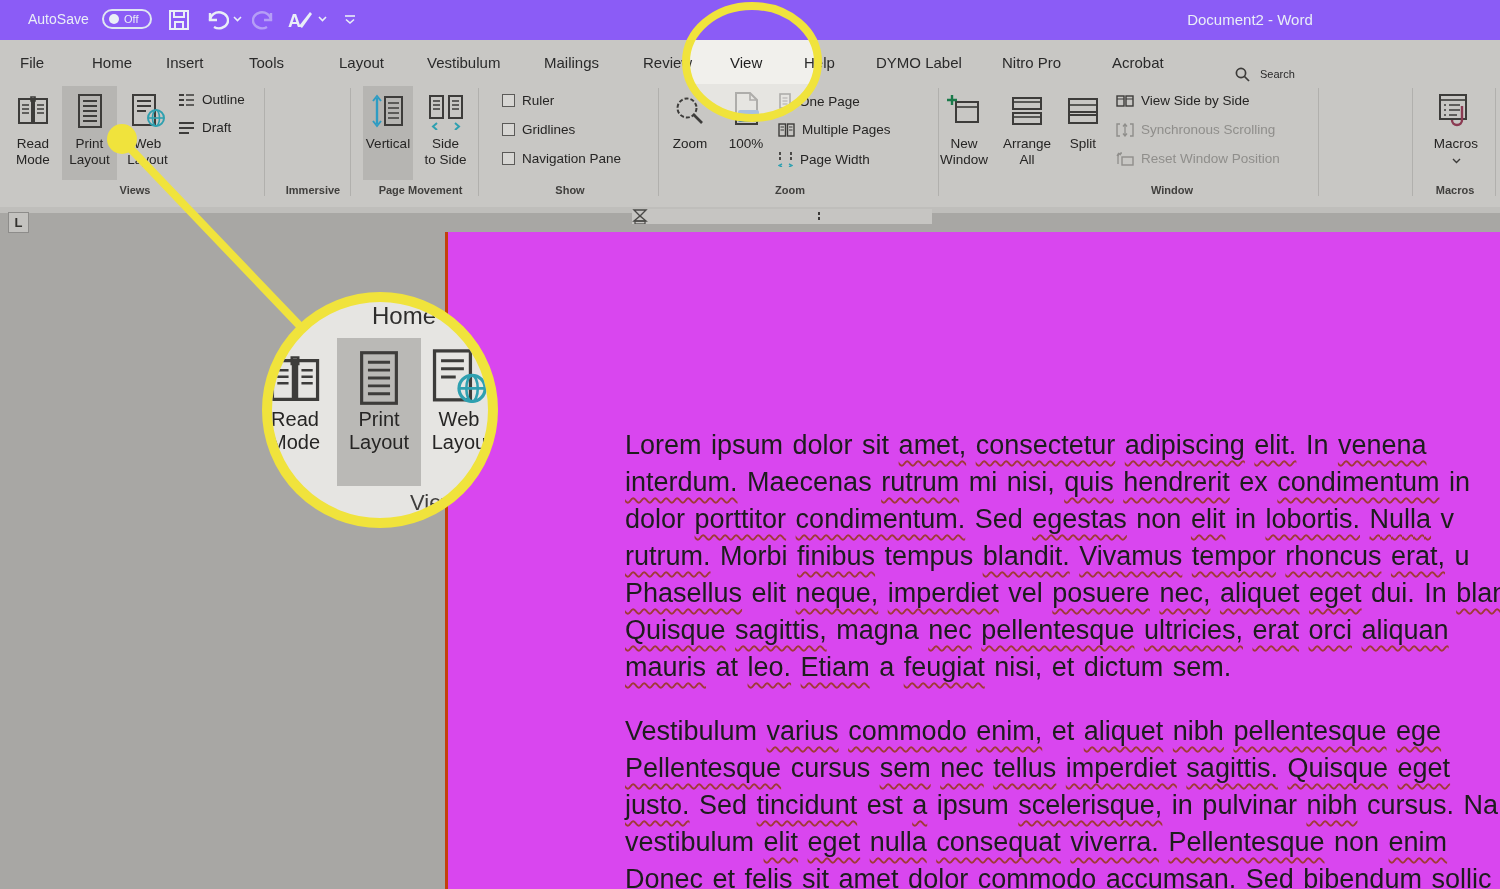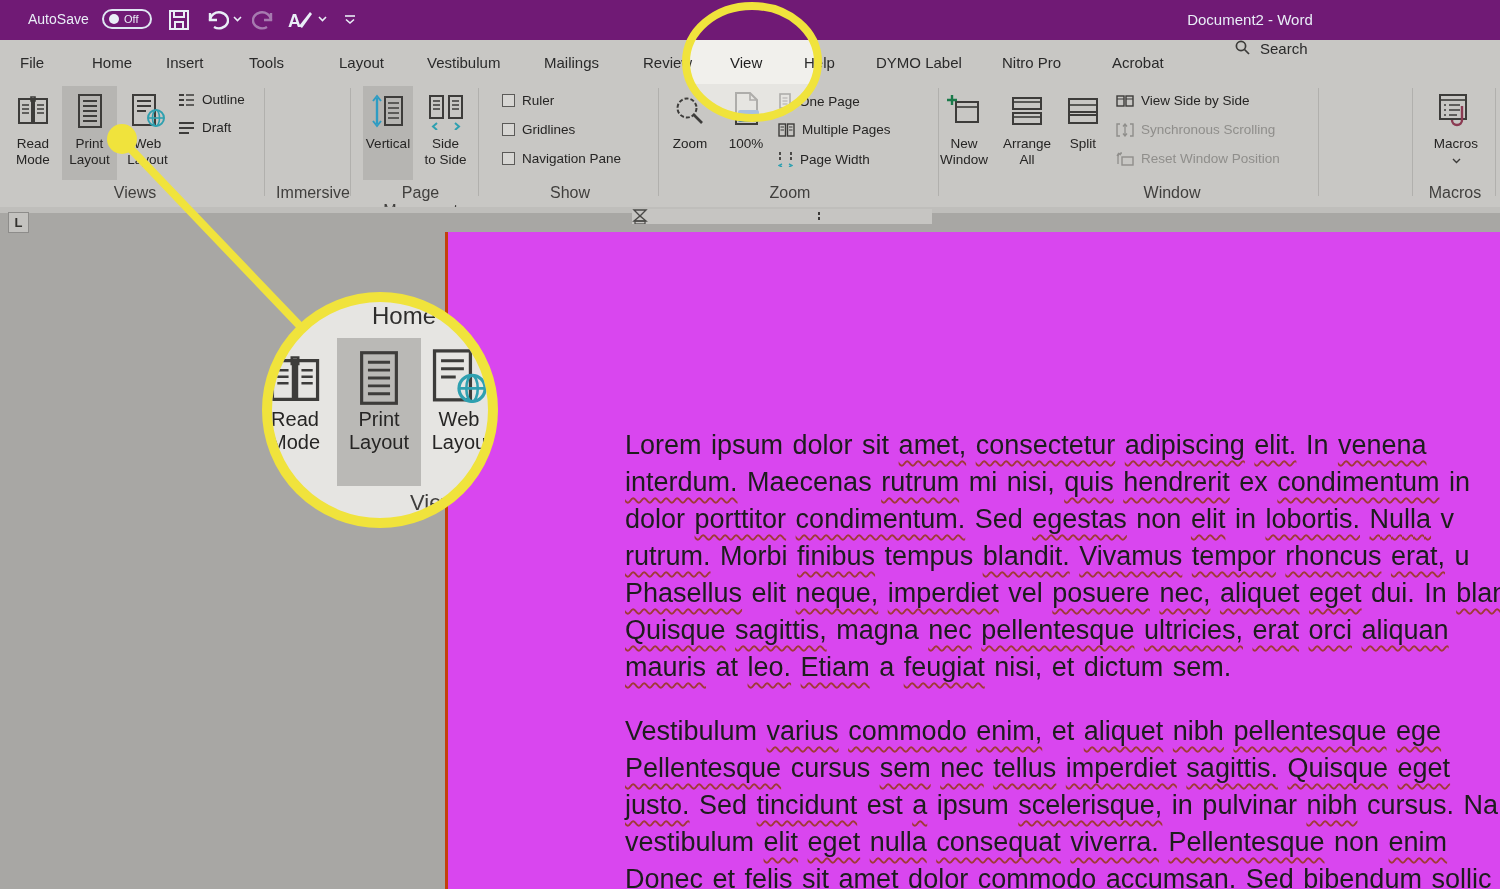--- a/index.html
+++ b/index.html
@@ -1,43 +1,43 @@
 <!DOCTYPE html>
 <html><head>
 <meta charset="utf-8">
 <style>
   html,body{margin:0;padding:0;background:#888;}
   #app{position:relative;width:1500px;height:889px;overflow:hidden;
        font-family:"Liberation Sans","DejaVu Sans",sans-serif;background:#a8a7a4;}
   
-  .titlebar{position:absolute;left:0;top:0;width:1500px;height:40px;background:#701a75;
+  .titlebar{position:absolute;left:0;top:0;width:1500px;height:40px;background:#8b5cf6;
             border-bottom:2px solid #1f3a63;}
   .titlebar *{color:#e9eef7;}
   .autosave-label{position:absolute;left:28px;top:11px;font-size:14px;}
   .autosave-toggle{position:absolute;left:102px;top:9px;width:50px;height:20px;border:2px solid #dfe6f2;
             border-radius:11px;display:flex;align-items:center;padding:0 5px;gap:5px;box-sizing:border-box;}
   .autosave-knob{width:10px;height:10px;border-radius:50%;background:#e9eef7;}
   .autosave-state{font-size:11px;line-height:10px;}
   .qbtn{position:absolute;top:6px;width:28px;height:28px;display:flex;align-items:center;justify-content:center;}
   .qbtn.dim{opacity:.45;}
   .caret{position:absolute;top:16px;}
   
   .tabrow{position:absolute;left:0;top:40px;width:1500px;height:44px;background:#c8c7c4;overflow:hidden;}
   .tab{position:absolute;top:0;height:44px;display:flex;align-items:center;font-size:15px;color:#2a2a2a;z-index:2;}
   .tab.sel{color:#1f1f1f;}
   .tab-hilite{position:absolute;left:686px;top:-33px;width:132px;height:110px;border-radius:50%;
               background:rgba(250,249,245,.82);z-index:1;}
-  .searchtab{position:absolute;top:0;height:44px;display:flex;align-items:flex-start;gap:10px;font-size:15px;color:#2a2a2a;z-index:2;}
+  .searchtab{position:absolute;top:12px;height:44px;display:flex;align-items:center;gap:10px;font-size:11px;color:#2a2a2a;z-index:2;}
   
   .ribbon{position:absolute;left:0;top:84px;width:1500px;height:123px;background:#c8c7c4;
           border-bottom:1px solid #9b9a97;overflow:hidden;}
   .ribbon-hilite{position:absolute;left:686px;top:-77px;width:132px;height:110px;border-radius:50%;
               background:rgba(250,249,245,.60);z-index:5;pointer-events:none;}
   .vsep{position:absolute;top:4px;height:108px;width:1px;background:#b1b0ad;}
-  .grouplabel{position:absolute;top:100px;font-size:16px;color:#403f3d;text-align:center;}
+  .grouplabel{position:absolute;top:100px;font-size:11px;color:#403f3d;text-align:center;font-weight:bold;}
   .bigbtn{position:absolute;top:2px;height:94px;display:flex;flex-direction:column;align-items:center;}
   .bigbtn .ic{height:50px;display:flex;align-items:center;justify-content:center;}
   .bigbtn .bl{font-size:13.5px;color:#262524;line-height:16px;text-align:center;}
   .bigbtn.sel{background:#b6b5b2;}
   .smallitem{position:absolute;display:flex;align-items:center;gap:7px;font-size:13.5px;color:#262524;}
   .smallitem.dim{color:#8f8e8b;}
   .chkbox{width:13px;height:13px;border:1.6px solid #5b5a58;background:#d7d6d3;box-sizing:border-box;}
   
   .docarea{position:absolute;left:0;top:207px;width:1500px;height:682px;background:#a8a7a4;}
   .ribbon-shelf{position:absolute;left:0;top:0;width:1500px;height:6px;background:#bfbebb;}

